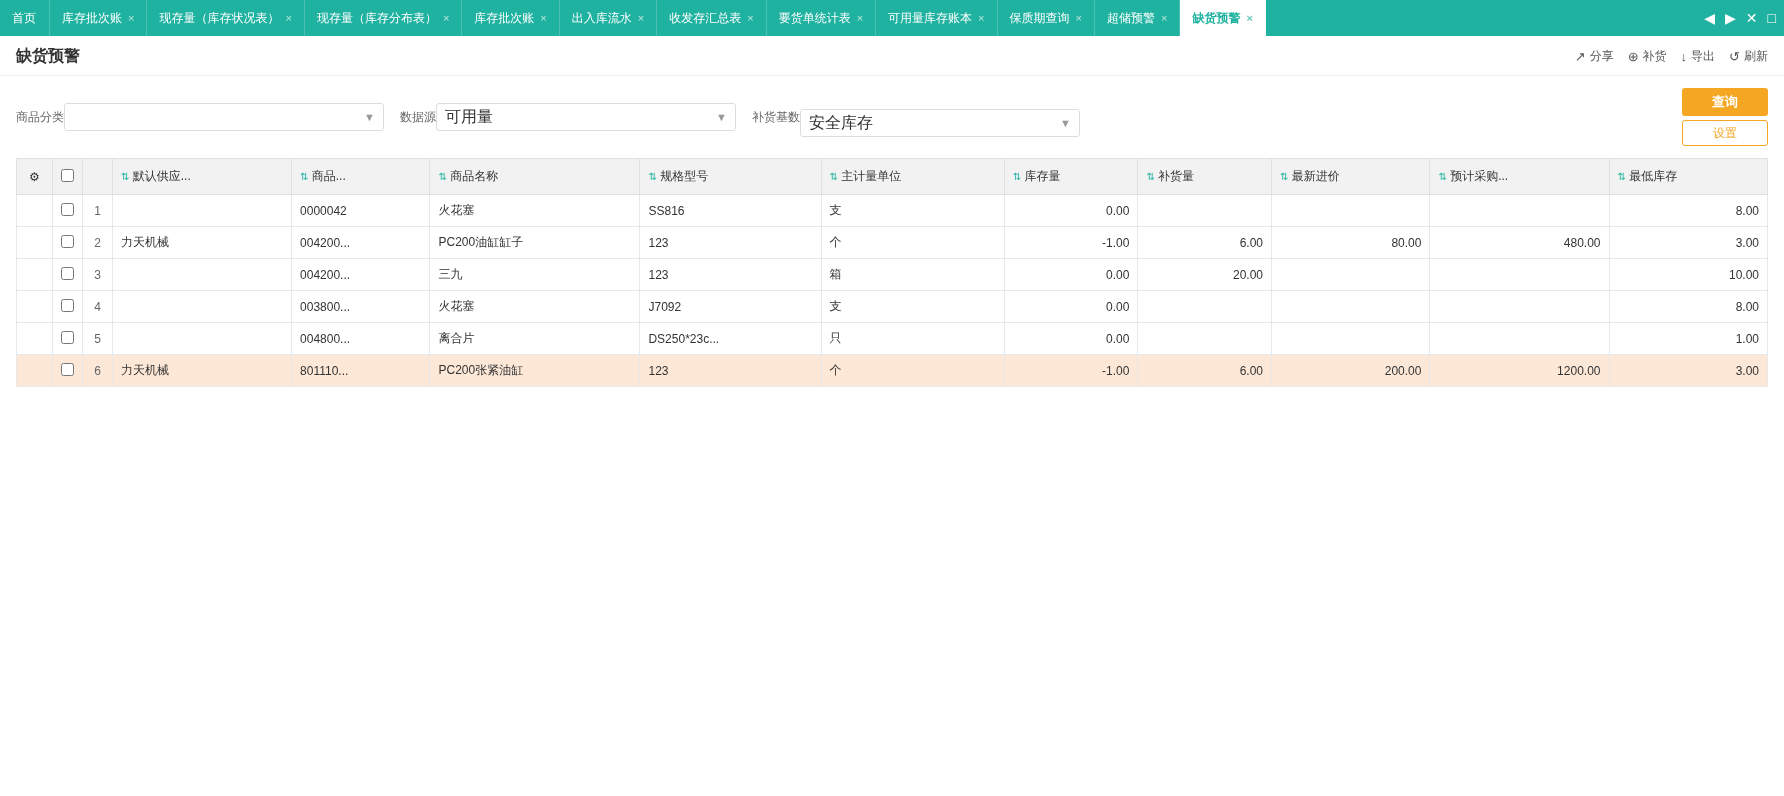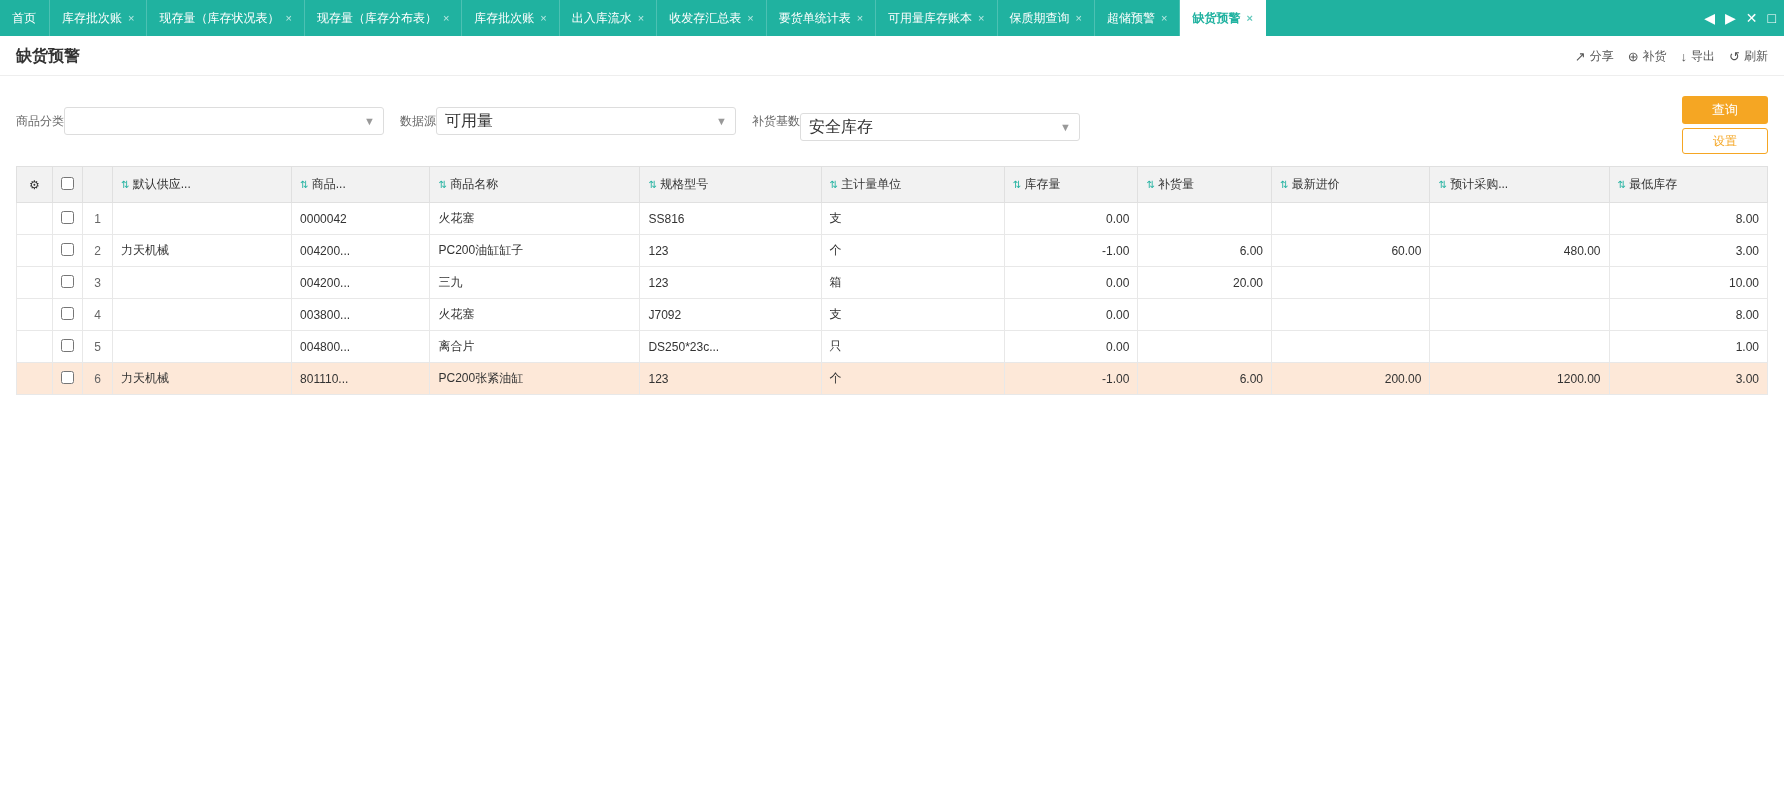--- a/index.html
+++ b/index.html
@@ -150,23 +150,22 @@
       gap: 4px;
     }
     .btn-query {
       background: #f5a623;
       color: #fff;
       border: none;
       border-radius: 3px;
       padding: 5px 18px;
       cursor: pointer;
       font-size: 13px;
-      font-weight: normal;
+      font-weight: bold;
       height: 28px;
-      margin-top: 8px;
     }
     .btn-settings {
       background: #fff;
       color: #f5a623;
       border: 1px solid #f5a623;
       border-radius: 3px;
       padding: 4px 30px;
       cursor: pointer;
       font-size: 12px;
       height: 26px;
@@ -379,21 +378,21 @@
             <td></td>
             <td class="checkbox-cell"><input type="checkbox" style=""></td>
             <td class="index-cell">2</td>
             <td>力天机械</td>
             <td>004200...</td>
             <td>PC200油缸缸子</td>
             <td>123</td>
             <td>个</td>
             <td class="num-cell">-1.00</td>
             <td class="num-cell">6.00</td>
-            <td class="num-cell">60.00</td>
+            <td class="num-cell">80.00</td>
             <td class="num-cell">480.00</td>
             <td class="num-cell">3.00</td>
           </tr>
           <tr>
             <td></td>
             <td class="checkbox-cell"><input type="checkbox" style=""></td>
             <td class="index-cell">3</td>
             <td></td>
             <td>004200...</td>
             <td>三九</td>

